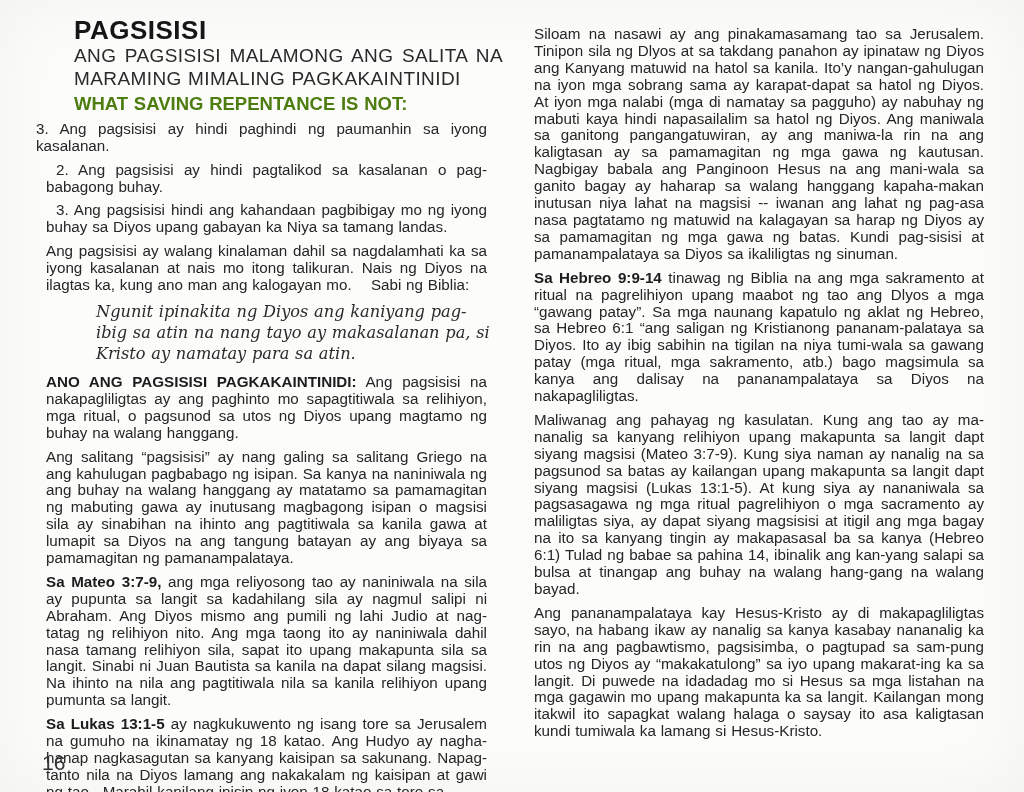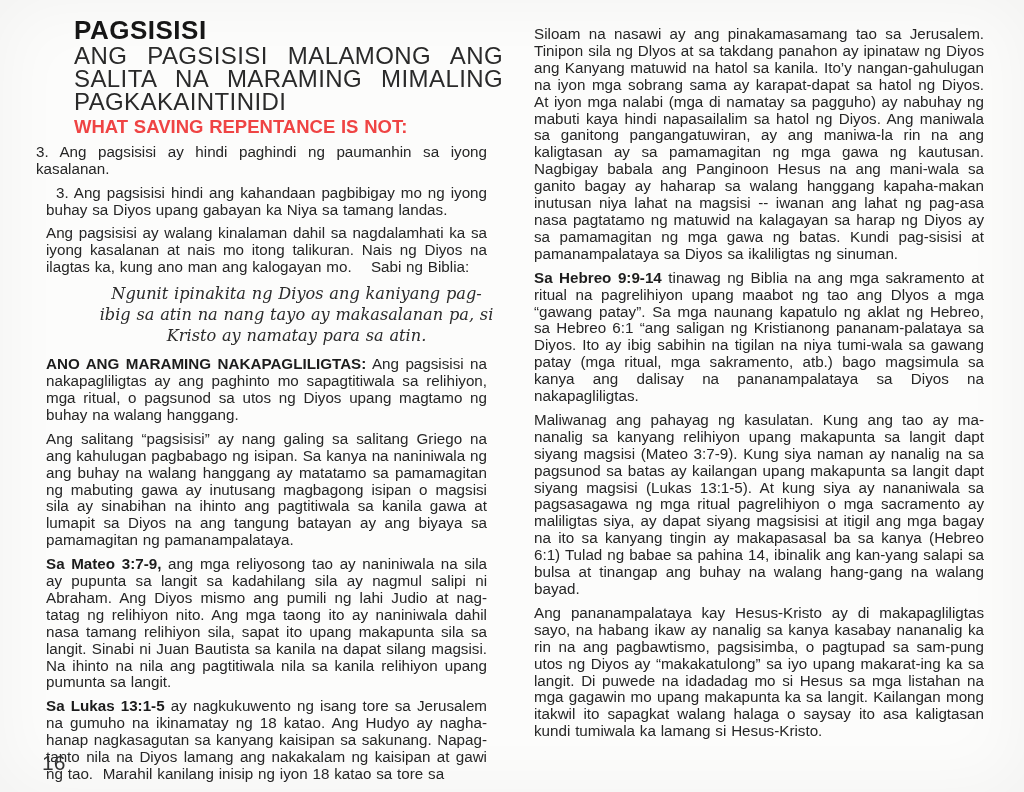--- a/index.html
+++ b/index.html
@@ -25,44 +25,44 @@
   .col p { margin: 0 16px 7px 0; }
   .title {
     font-size: 26px;
     font-weight: bold;
     color: #161616;
     margin: 0 0 5px 28px;
     text-align: left;
     letter-spacing: 0.5px;
   }
   .subtitle {
-    font-size: 24px;
+    font-size: 19px;
     line-height: 23px;
     margin: 0 0 6px 28px;
     text-align: justify;
     letter-spacing: 0.4px;
     color: #2a2a2a;
   }
   .section-heading {
     font-size: 18.5px;
     font-weight: bold;
-    color: #ef4444;
+    color: #4d7c0f;
     margin: 0 0 8px 28px;
     text-align: left;
   }
   .item-first { margin-left: -10px !important; }
   .item-indent { text-indent: 10px; }
   .quote {
     font-family: "DejaVu Serif", serif;
     font-style: italic;
     font-size: 16.2px;
     line-height: 21px;
     margin: 3px 6px 10px 50px;
     position: relative;
-    text-align: center;
+    text-align: left;
     color: #2b2b2b;
   }
   .quote-ref { position: absolute; right: 0; bottom: 0; }
   .lead { font-weight: bold; color: #1c1c1c; }
   .page-num {
     position: absolute;
     font-size: 21px;
     color: #333;
   }
   .pn-left  { left: 42px;  top: 751px; }
@@ -72,29 +72,30 @@
 <body>
 
 <div class="spread">
 
   <div class="col col-left">
     <h1 class="title">PAGSISISI</h1>
     <div class="subtitle">ANG PAGSISISI MALAMONG ANG SALITA NA MARAMING MIMALING PAGKAKAINTINIDI</div>
     <div class="section-heading">WHAT SAVING REPENTANCE IS NOT:</div>
 
     <p class="item-first">3. Ang pagsisisi ay hindi paghindi ng paumanhin sa iyong kasalanan.</p>
+    <p class="item-indent">2. Ang pagsisisi ay hindi pagtalikod sa kasalanan o pag-babagong buhay.</p>
     <p class="item-indent">3. Ang pagsisisi hindi ang kahandaan pagbibigay mo ng iyong buhay sa Diyos upang gabayan ka Niya sa tamang landas.</p>
 
     <p>Ang pagsisisi ay walang kinalaman dahil sa nagdalamhati ka sa iyong kasalanan at nais mo itong talikuran. Nais ng Diyos na ilagtas ka, kung ano man ang kalogayan mo.&nbsp;&nbsp;&nbsp; Sabi ng Biblia:</p>
 
     <div class="quote">
       <span>Ngunit ipinakita ng Diyos ang kaniyang pag-ibig sa atin na nang tayo ay makasalanan pa, si Kristo ay namatay para sa atin.</span>
     </div>
 
-    <p><b class="lead">ANO ANG MARAMING NAKAPAGLILIGTAS:</b><span> Ang pagsisisi na nakapagliligtas ay ang paghinto mo sapagtitiwala sa relihiyon, mga ritual, o pagsunod sa utos ng Diyos upang magtamo ng buhay na walang hanggang.</span></p>
+    <p><b class="lead">ANO ANG PAGSISISI PAGKAKAINTINIDI:</b><span> Ang pagsisisi na nakapagliligtas ay ang paghinto mo sapagtitiwala sa relihiyon, mga ritual, o pagsunod sa utos ng Diyos upang magtamo ng buhay na walang hanggang.</span></p>
 
     <p>Ang salitang “pagsisisi” ay nang galing sa salitang Griego na ang kahulugan pagbabago ng isipan. Sa kanya na naniniwala ng ang buhay na walang hanggang ay matatamo sa pamamagitan ng mabuting gawa ay inutusang magbagong isipan o magsisi sila ay sinabihan na ihinto ang pagtitiwala sa kanila gawa at lumapit sa Diyos na ang tangung batayan ay ang biyaya sa pamamagitan ng pamanampalataya.</p>
 
     <p><b class="lead">Sa Mateo 3:7-9,</b><span> ang mga reliyosong tao ay naniniwala na sila ay pupunta sa langit sa kadahilang sila ay nagmul salipi ni Abraham. Ang Diyos mismo ang pumili ng lahi Judio at nag-tatag ng relihiyon nito. Ang mga taong ito ay naniniwala dahil nasa tamang relihiyon sila, sapat ito upang makapunta sila sa langit. Sinabi ni Juan Bautista sa kanila na dapat silang magsisi. Na ihinto na nila ang pagtitiwala nila sa kanila relihiyon upang pumunta sa langit.</span></p>
 
     <p><b class="lead">Sa Lukas 13:1-5</b><span> ay nagkukuwento ng isang tore sa Jerusalem na gumuho na ikinamatay ng 18 katao. Ang Hudyo ay nagha-hanap nagkasagutan sa kanyang kaisipan sa sakunang. Napag-tanto nila na Diyos lamang ang nakakalam ng kaisipan at gawi ng tao.&nbsp; Marahil kanilang inisip ng iyon 18 katao sa tore sa</span></p>
   </div>
 
   <div class="col col-right">
     <p>Siloam na nasawi ay ang pinakamasamang tao sa Jerusalem. Tinipon sila ng Dlyos at sa takdang panahon ay ipinataw ng Diyos ang Kanyang matuwid na hatol sa kanila. Ito’y nangan-gahulugan na iyon mga sobrang sama ay karapat-dapat sa hatol ng Diyos. At iyon mga nalabi (mga di namatay sa pagguho) ay nabuhay ng mabuti kaya hindi napasailalim sa hatol ng Diyos. Ang maniwala sa ganitong pangangatuwiran, ay ang maniwa-la rin na ang kaligtasan ay sa pamamagitan ng mga gawa ng kautusan. Nagbigay babala ang Panginoon Hesus na ang mani-wala sa ganito bagay ay haharap sa walang hanggang kapaha-makan inutusan niya lahat na magsisi -- iwanan ang lahat ng pag-asa nasa pagtatamo ng matuwid na kalagayan sa harap ng Diyos ay sa pamamagitan ng mga gawa ng batas. Kundi pag-sisisi at pamanampalataya sa Diyos sa ikaliligtas ng sinuman.</p>

